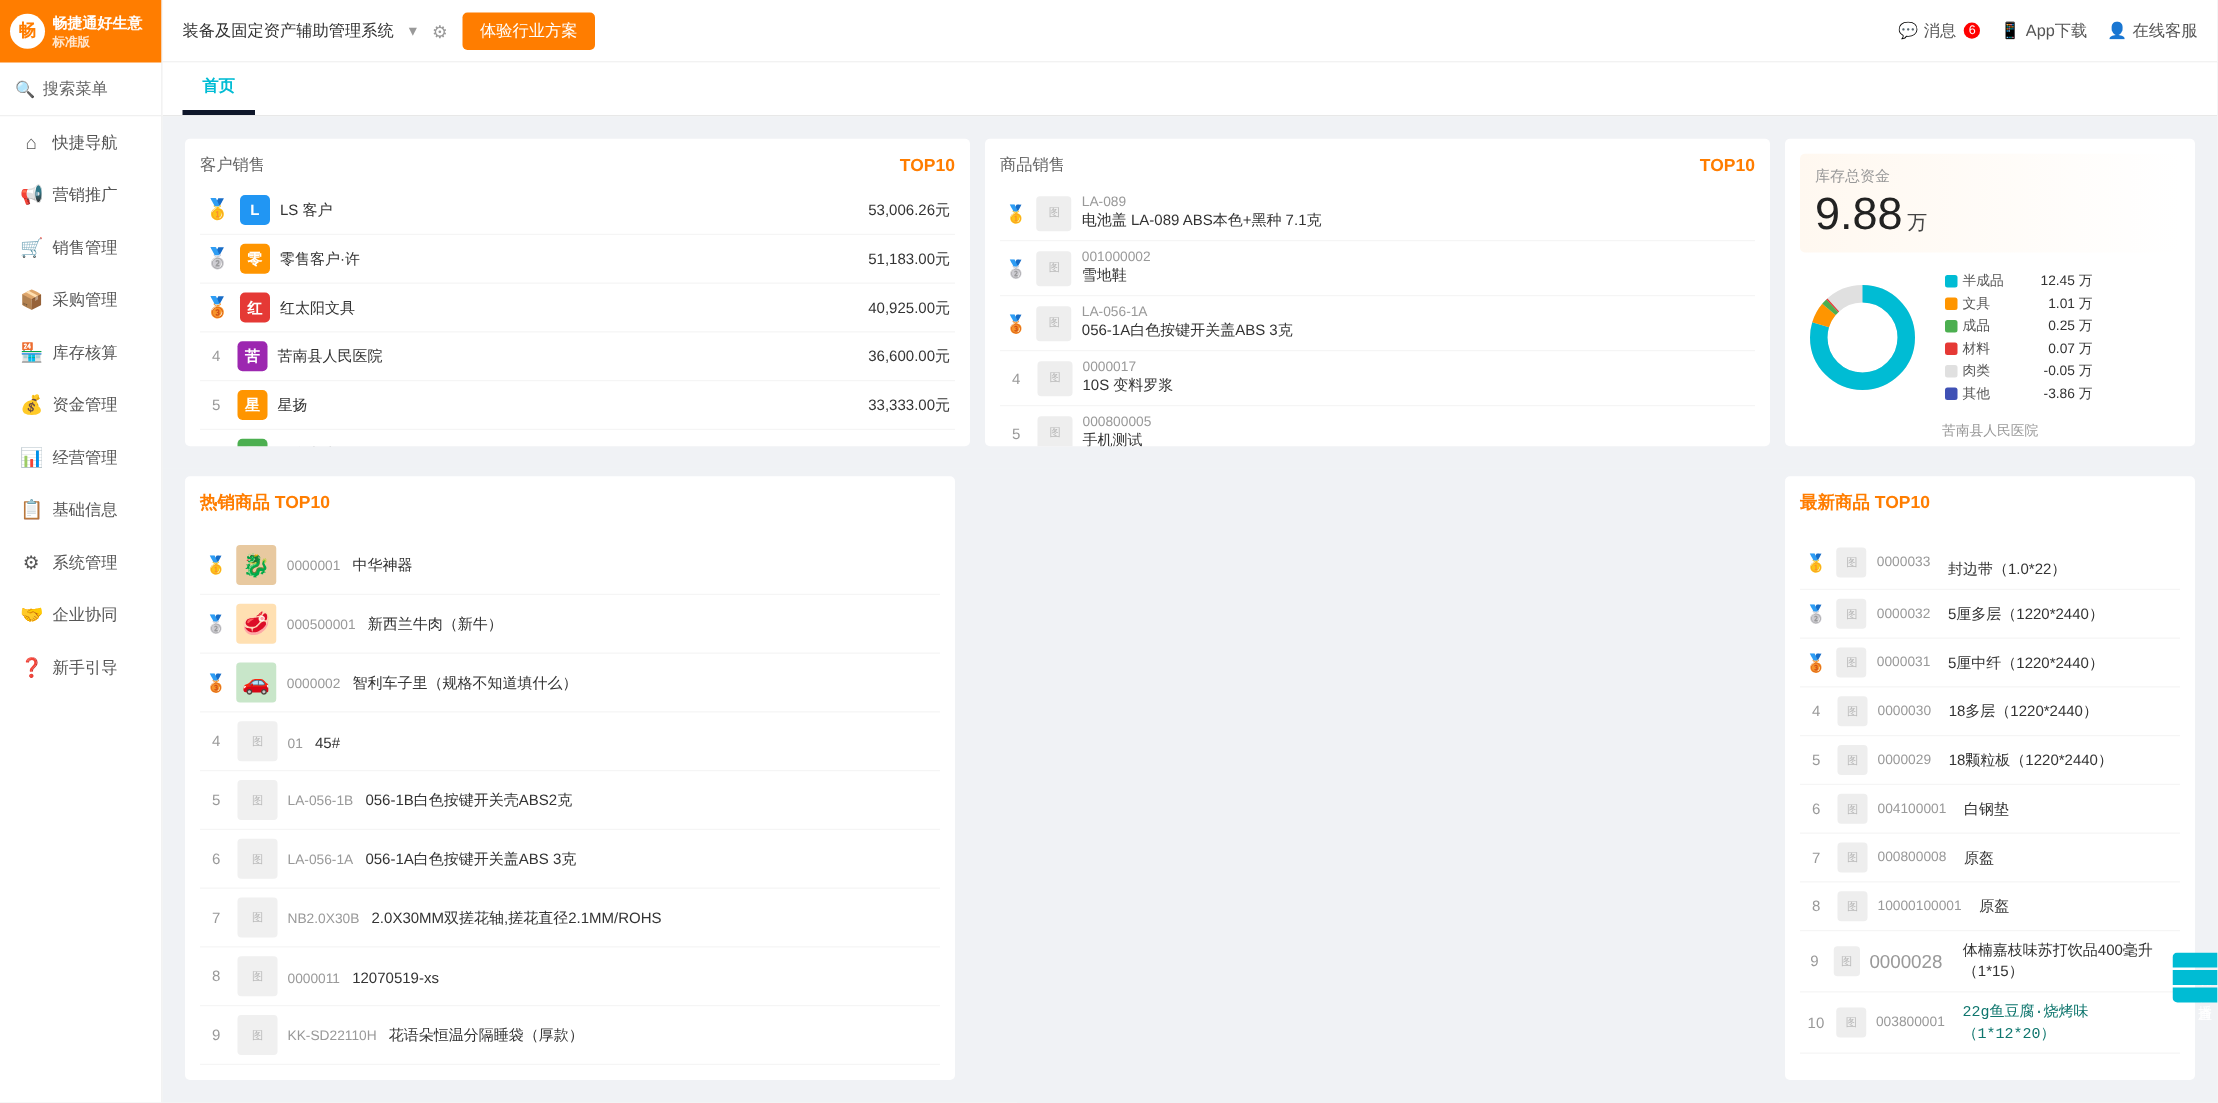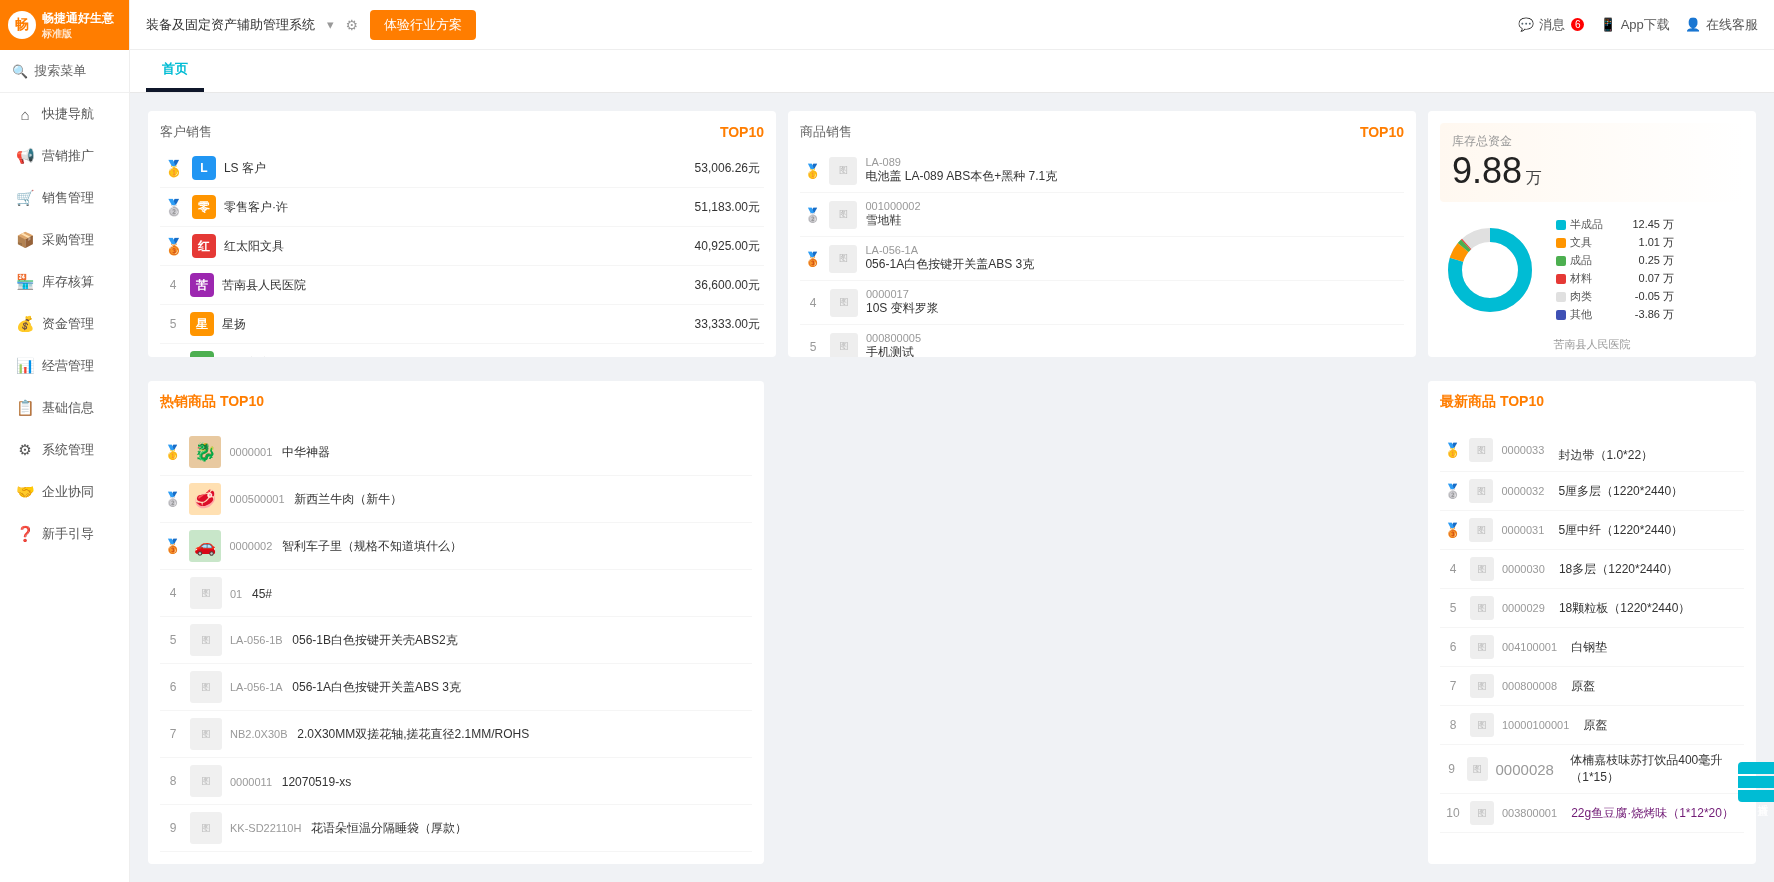--- a/index.html
+++ b/index.html
@@ -713,21 +713,21 @@
             </div>
           <span style="font-size:15px;color:#999;">0000028&nbsp;&nbsp;</span>
           <span style="font-size:12px;color:#333;">体楠嘉枝味苏打饮品400毫升（1*15）</span>
         </div>
         <div class="new-prod-row">
           <span class="rank-num">10</span>
           <div class="new-prod-img">
               <span style="font-size:9px;color:#bbb;">图</span>
             </div>
           <span style="font-size:11px;color:#999;">003800001&nbsp;&nbsp;</span>
-          <span style="font-size:12px;color:#701a75;">22g鱼豆腐·烧烤味（1*12*20）</span>
+          <span style="font-size:12px;color:#0f766e;font-family:Liberation Mono, monospace;">22g鱼豆腐·烧烤味（1*12*20）</span>
         </div>
       </div>
     </div>
   </div>
 </div>
 
 <div class="float-btns">
   <div class="float-btn">
     <span>客服热线</span>
   </div>

